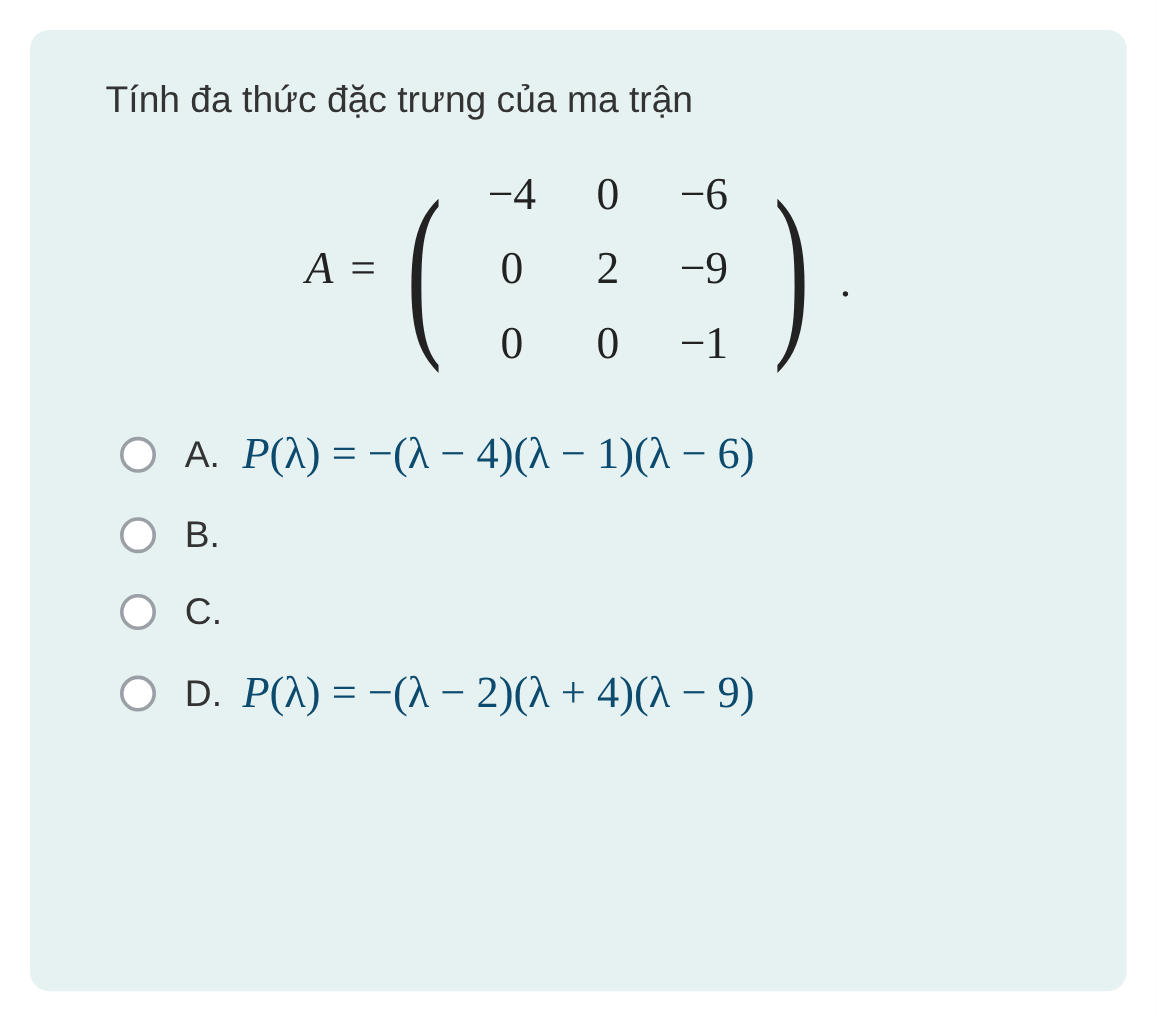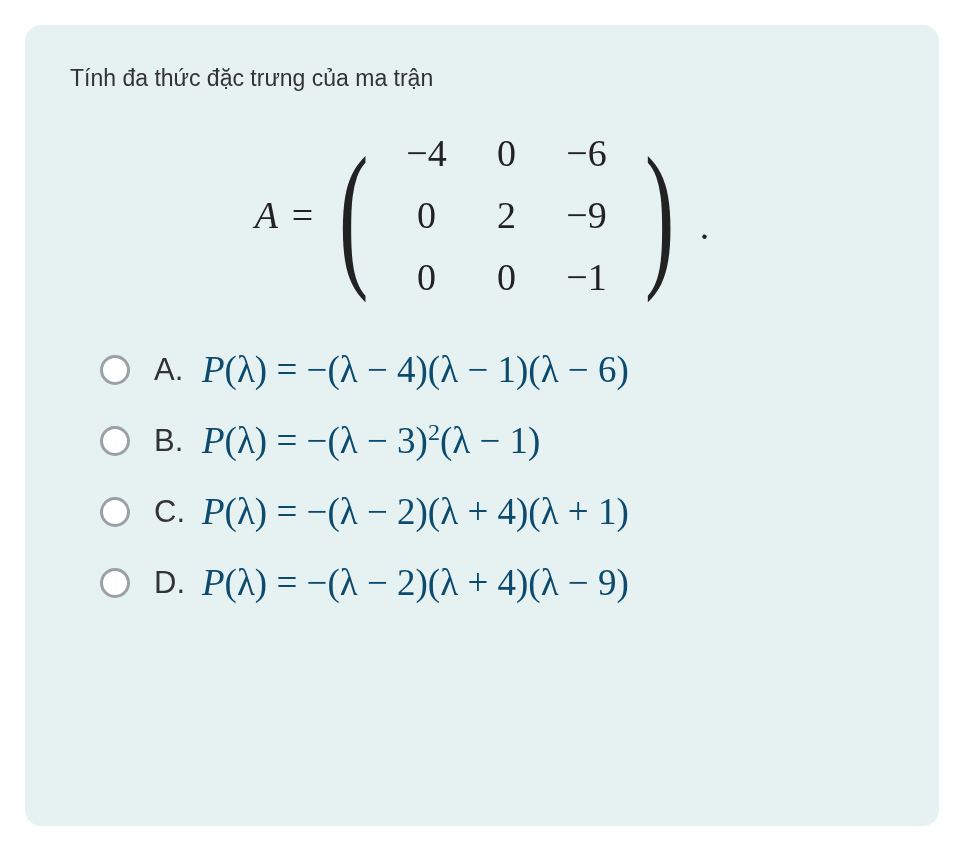--- a/index.html
+++ b/index.html
@@ -15,23 +15,24 @@
     padding: 25px;
   }
   .question-card {
     background: #e6f2f2;
     border-radius: 16px;
     padding: 40px 45px;
     width: 100%;
     height: 100%;
   }
   .question-text {
-    font-size: 23px;
+    font-size: 31px;
     color: #333;
     margin-bottom: 30px;
+    margin-left: 18px;
   }
   .matrix-block {
     display: flex;
     justify-content: center;
     align-items: center;
     margin-bottom: 40px;
     font-family: 'Times New Roman', Times, serif;
     font-size: 38px;
     color: #222;
   }
@@ -151,27 +152,25 @@
 
     <div class="option-row">
       <span class="radio"></span>
       <span class="option-letter">A.</span>
       <span class="option-formula"><span class="ital">P</span><span>(λ) = −(λ − 4)(λ − 1)(λ − 6)</span></span>
     </div>
 
     <div class="option-row">
       <span class="radio"></span>
       <span class="option-letter">B.</span>
-      <span class="option-formula"><span class="ital">P</span><span>(λ) = −(λ − 3)</span><sup>2</sup><span>(λ − 1)</span></span>
     </div>
 
     <div class="option-row">
       <span class="radio"></span>
       <span class="option-letter">C.</span>
-      <span class="option-formula"><span class="ital">P</span><span>(λ) = −(λ − 2)(λ + 4)(λ + 1)</span></span>
     </div>
 
     <div class="option-row">
       <span class="radio"></span>
       <span class="option-letter">D.</span>
       <span class="option-formula"><span class="ital">P</span><span>(λ) = −(λ − 2)(λ + 4)(λ − 9)</span></span>
     </div>
 
   </div>
 </div>

